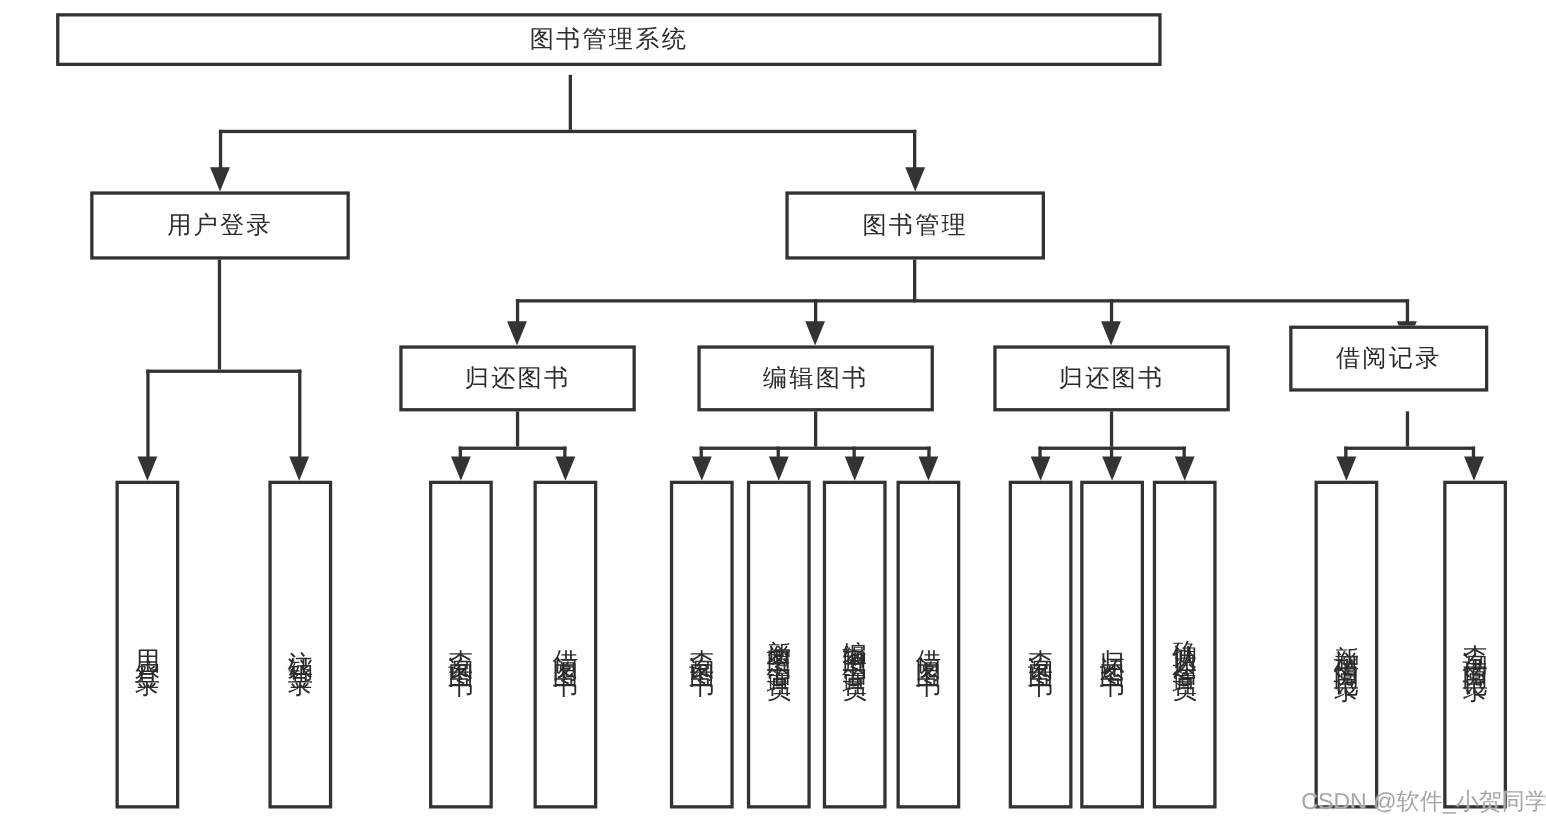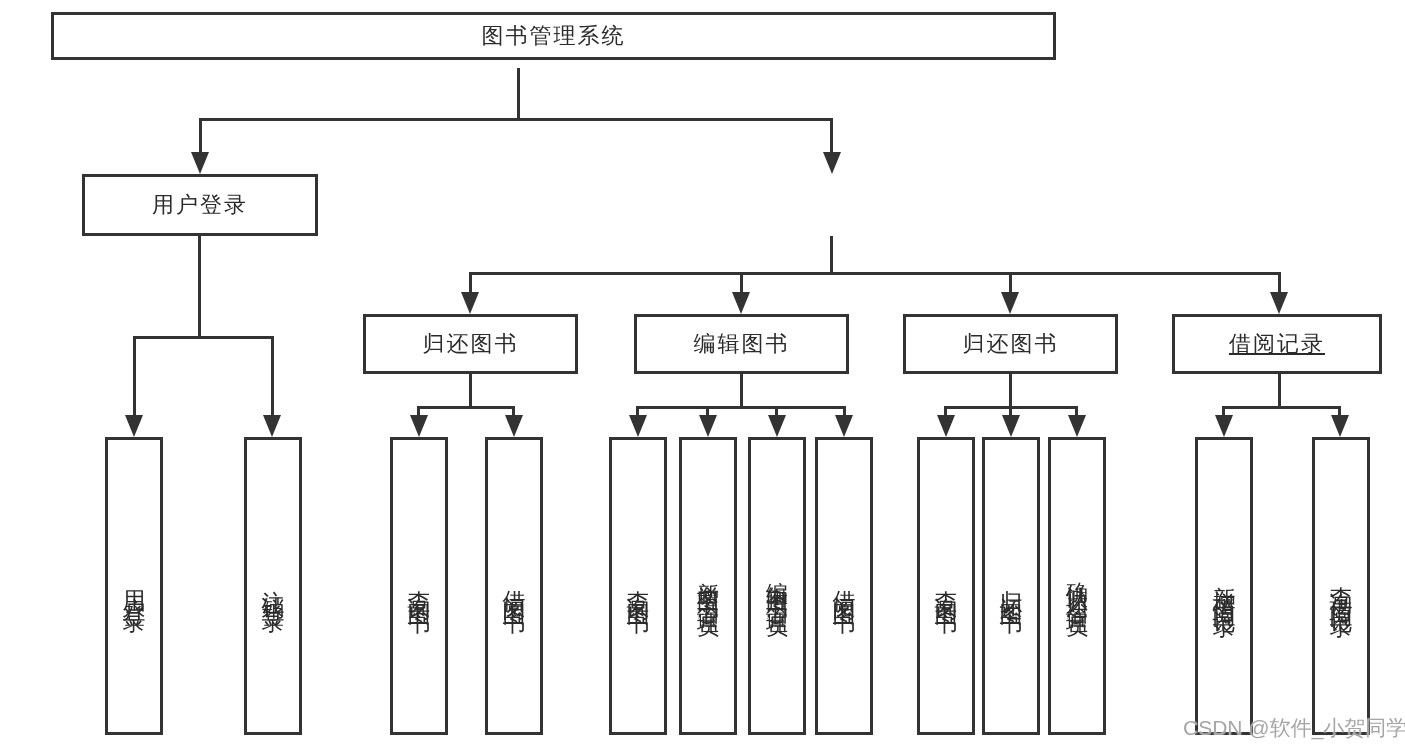--- a/index.html
+++ b/index.html
@@ -42,20 +42,23 @@
   <div class="vl" style="left:517px;top:68px;height:50px;"></div>
   <div class="hl" style="left:199px;top:118px;width:634px;"></div>
   <div class="vl" style="left:199px;top:118px;height:36px;"></div>
   <div class="arrow" style="left:191px;top:152px;"></div>
   <div class="vl" style="left:830px;top:118px;height:36px;"></div>
   <div class="arrow" style="left:823px;top:152px;"></div>
 
   <div class="node" style="left:82px;top:174px;width:236px;height:62px;">
     <span>用户登录</span>
   </div>
+  <div class="node" style="left:714px;top:174px;width:236px;height:62px;">
+    <span>图书管理</span>
+  </div>
 
   <div class="vl" style="left:198px;top:236px;height:100px;"></div>
   <div class="hl" style="left:133px;top:336px;width:141px;"></div>
   <div class="vl" style="left:133px;top:336px;height:81px;"></div>
   <div class="arrow" style="left:125px;top:415px;"></div>
   <div class="vl" style="left:271px;top:336px;height:81px;"></div>
   <div class="arrow" style="left:263px;top:415px;"></div>
 
   <div class="vl" style="left:830px;top:236px;height:39px;"></div>
   <div class="hl" style="left:469px;top:272px;width:812px;"></div>
@@ -70,21 +73,21 @@
 
   <div class="node" style="left:363px;top:314px;width:215px;height:60px;">
     <span>归还图书</span>
   </div>
   <div class="node" style="left:634px;top:314px;width:215px;height:60px;">
     <span>编辑图书</span>
   </div>
   <div class="node" style="left:903px;top:314px;width:215px;height:60px;">
     <span>归还图书</span>
   </div>
-  <div class="node" style="left:1172px;top:314px;width:210px;height:60px;text-decoration:underline;">
+  <div class="node" style="left:1172px;top:296px;width:181px;height:60px;">
     <span>借阅记录</span>
   </div>
 
   <div class="vl" style="left:469px;top:374px;height:32px;"></div>
   <div class="hl" style="left:417px;top:406px;width:98px;"></div>
   <div class="vl" style="left:417px;top:406px;height:12px;"></div>
   <div class="arrow" style="left:410px;top:415px;"></div>
   <div class="vl" style="left:512px;top:406px;height:12px;"></div>
   <div class="arrow" style="left:505px;top:415px;"></div>
 

